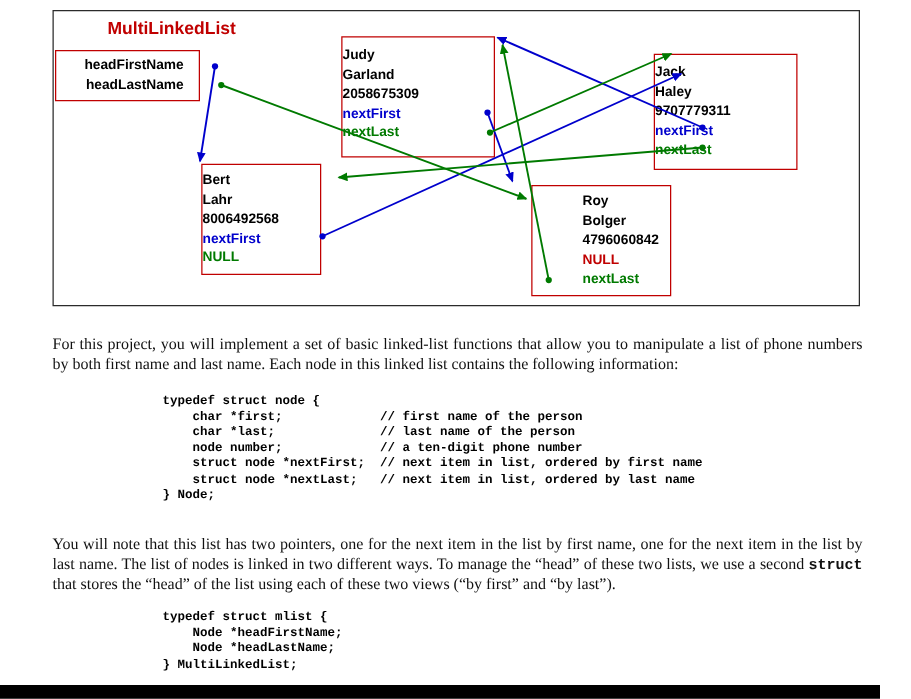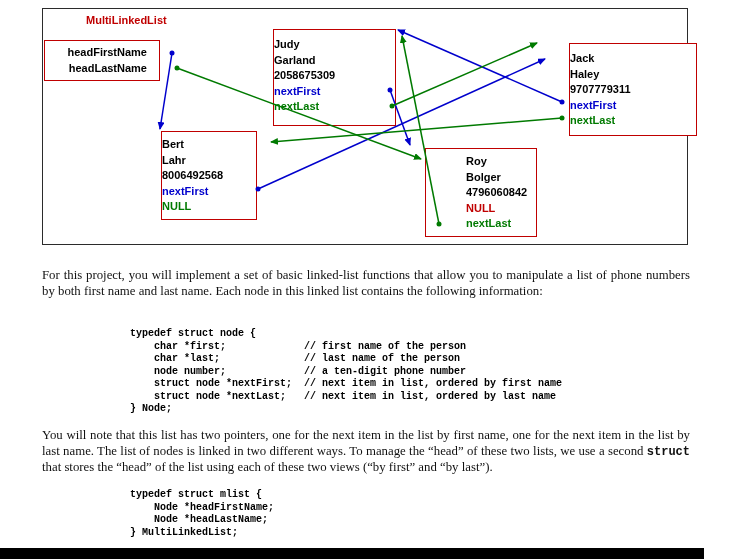--- a/index.html
+++ b/index.html
@@ -14,32 +14,32 @@
 
   
   .diagram {
     position: absolute; left: 42px; top: 8px;
     width: 646px; height: 237px;
     border: 1px solid #2b2b2b;
     font-family: "Liberation Sans", sans-serif;
   }
   .diagram-title {
     position: absolute; left: 43px; top: 5px;
-    color: #c00000; font-weight: bold; font-size: 11px;
+    color: #c00000; font-weight: bold; font-size: 14px;
   }
   .nbox {
     position: absolute;
     border: 1.5px solid #c00000;
     font-size: 11px; font-weight: bold;
     line-height: 15.5px; text-align: left;
     background: #fff;
   }
   .head-box  { left: 1px;  top: 31px;  width: 116px; height: 41px; text-align: right; padding: 4px 12px 0 0; }
   .judy-box  { left: 230px; top: 20px;  width: 123px; height: 97px; padding-top: 7px; }
-  .jack-box  { left: 526px; top: 34px;  width: 128px; height: 93px; padding-top: 7px; }
+  .jack-box  { left: 480px; top: 34px;  width: 115px; height: 93px; padding-top: 7px; }
   .bert-box  { left: 118px; top: 122px; width: 96px; height: 89px; padding-top: 5px; }
   .roy-box   { left: 382px; top: 139px; width: 112px; height: 89px; padding-top: 5px; padding-left: 40px; }
   .c-black { color: #000000; }
   .c-blue  { color: #0000cc; }
   .c-green { color: #007a00; }
   .c-red   { color: #c00000; }
   .edges { position: absolute; left: 0; top: 0; pointer-events: none; }
 
   
   .para {
@@ -52,21 +52,21 @@
   .bold-mono {
     font-family: "Liberation Mono", monospace;
     font-weight: bold; font-size: 12px;
   }
   .code {
     position: absolute; left: 130px;
     font-family: "Liberation Mono", monospace;
     font-weight: bold; font-size: 10px; line-height: 12.5px;
     color: #000;
   }
-  .code1 { top: 328px; }
+  .code1 { top: 316px; }
   .code2 { top: 489px; }
   .code-line { white-space: pre; }
 
   .bottom-bar {
     position: absolute; left: 0; top: 548px;
     width: 704px; height: 11px; background: #000;
   }
 </style>
 </head>
 <body>

